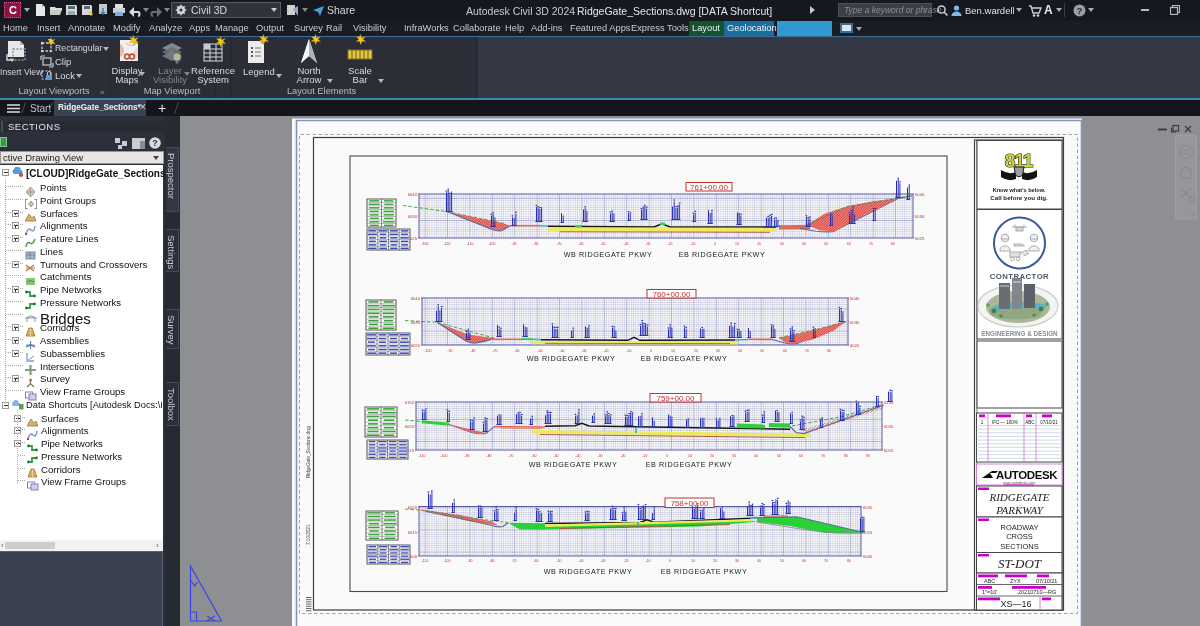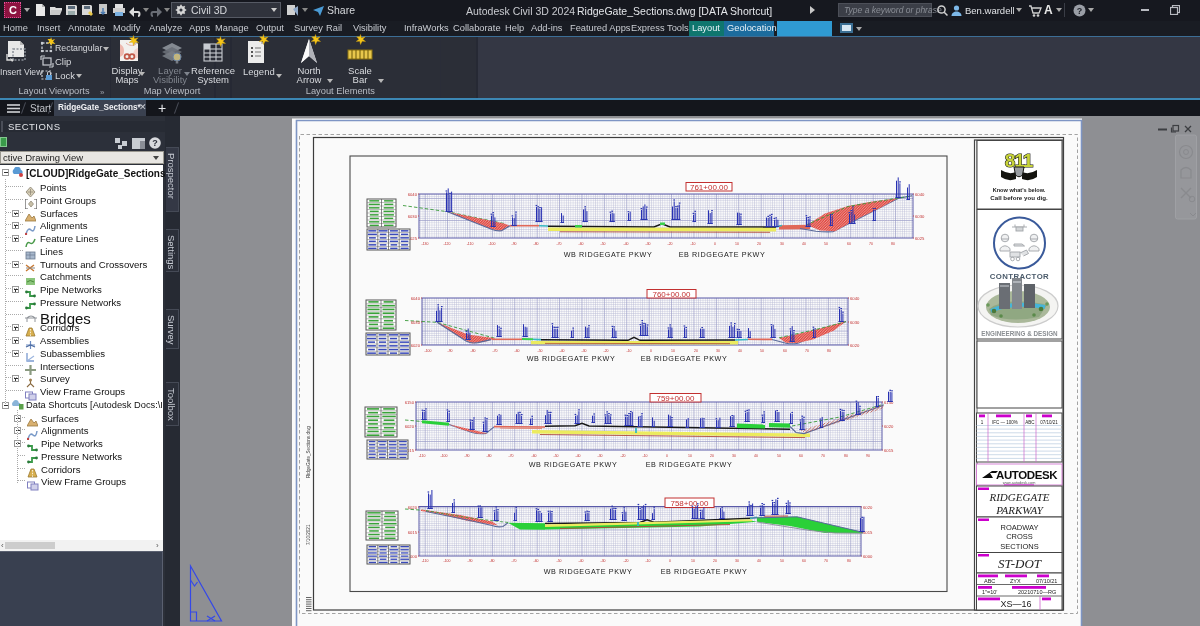--- a/index.html
+++ b/index.html
@@ -122,21 +122,21 @@
 <div class="abs" style="left:256px;top:23px;color:#c9ccd2;font-size:9.3px">Output</div>
 <div class="abs" style="left:294px;top:23px;color:#c9ccd2;font-size:9.3px">Survey</div>
 <div class="abs" style="left:326px;top:23px;color:#c9ccd2;font-size:9.3px">Rail</div>
 <div class="abs" style="left:353px;top:23px;color:#c9ccd2;font-size:9.3px">Visibility</div>
 <div class="abs" style="left:404px;top:23px;color:#c9ccd2;font-size:9.3px">InfraWorks</div>
 <div class="abs" style="left:453px;top:23px;color:#c9ccd2;font-size:9.3px">Collaborate</div>
 <div class="abs" style="left:505px;top:23px;color:#c9ccd2;font-size:9.3px">Help</div>
 <div class="abs" style="left:531px;top:23px;color:#c9ccd2;font-size:9.3px">Add-ins</div>
 <div class="abs" style="left:570px;top:23px;color:#c9ccd2;font-size:9.3px">Featured Apps</div>
 <div class="abs" style="left:631px;top:23px;color:#c9ccd2;font-size:9.3px">Express Tools</div>
-<div class="abs" style="left:689px;top:21px;width:40px;height:15px;background:#0f766e">
+<div class="abs" style="left:689px;top:21px;width:40px;height:15px;background:#14532d">
     <span style="position:absolute;left:3px;top:2px;color:#eaf2f8;font-size:9.3px">Layout</span>
   </div>
 <div class="abs" style="left:724px;top:21px;width:50px;height:15px;background:#1c6c9e">
     <span style="position:absolute;left:3px;top:2px;color:#eaf2f8;font-size:9.3px">Geolocation</span>
   </div>
 <div class="abs" style="left:777px;top:21px;width:55px;height:15px;background:#2f9ad2">
     <span style="position:absolute;left:3px;top:20px;color:#fff;font-size:9.3px">Layout Tools</span>
   </div>
 <div class="abs" style="left:840px;top:23px;width:13px;height:10px;background:#3b6f94">
     <span style="position:absolute;left:2px;top:2px;width:9px;height:6px;background:#d8e8f4"></span>
@@ -144,21 +144,21 @@
 <div class="abs" style="left:856px;top:27px;width:0;height:0;border-left:3px solid transparent;border-right:3px solid transparent;border-top:4px solid #aaa"></div>
 <div id="ribbon"></div>
 <div class="abs" style="left:0px;top:37px;width:216px;height:61px;background:#2b2e37;border-right:2px solid #262934"></div>
 <div class="abs" style="left:216px;top:37px;width:16px;height:61px;background:#2b2e37;border-right:2px solid #262934"></div>
 <div class="abs" style="left:110px;top:37px;width:1px;height:61px;background:#262934"></div>
 <div class="abs" style="left:232px;top:37px;width:246px;height:61px;background:#2b2e37;border-right:2px solid #262934"></div>
 <div class="abs" style="left:440px;top:37px;width:1px;height:61px;background:#2a2d38"></div>
 <div class="abs" style="left:0px;top:86px;width:108px;text-align:center;color:#b8bcc4;font-size:9.3px">Layout Viewports</div>
 <div class="abs" style="left:100px;top:88px;color:#9aa0aa;font-size:8px">»</div>
 <div class="abs" style="left:112px;top:86px;width:120px;text-align:center;color:#b8bcc4;font-size:9.3px">Map Viewport</div>
-<div class="abs" style="left:220px;top:86px;width:155px;text-align:right;color:#b8bcc4;font-size:9.3px">Layout Elements</div>
+<div class="abs" style="left:244px;top:86px;width:155px;text-align:center;color:#b8bcc4;font-size:9.3px">Layout Elements</div>
 <svg class="abs" style="left:5px;top:40px" width="24" height="26">
     <path d="M3 1h12l4 4v12H3z" fill="#e8e8e8"></path>
     <path d="M15 1l4 4h-4z" fill="#b8b8b8"></path>
     <rect x="8" y="9" width="12" height="11" fill="none" stroke="#8a9098" stroke-width="1.5" stroke-dasharray="2 1.5"></rect>
     <path d="M2 14v6h5" stroke="#dcdcdc" stroke-width="1.4" fill="none"></path>
     <path d="M5 18l4 2-2 2z" fill="#dcdcdc"></path>
   </svg>
 <div class="abs" style="left:0px;top:67px;width:38px;text-align:center;color:#d8dade;font-size:8.6px">Insert View</div>
 <svg class="abs" style="left:40px;top:40px" width="14" height="14">
     <rect x="2" y="3" width="9" height="8" fill="none" stroke="#c8ccd2" stroke-width="1.3" stroke-dasharray="2.5 1.5"></rect>

